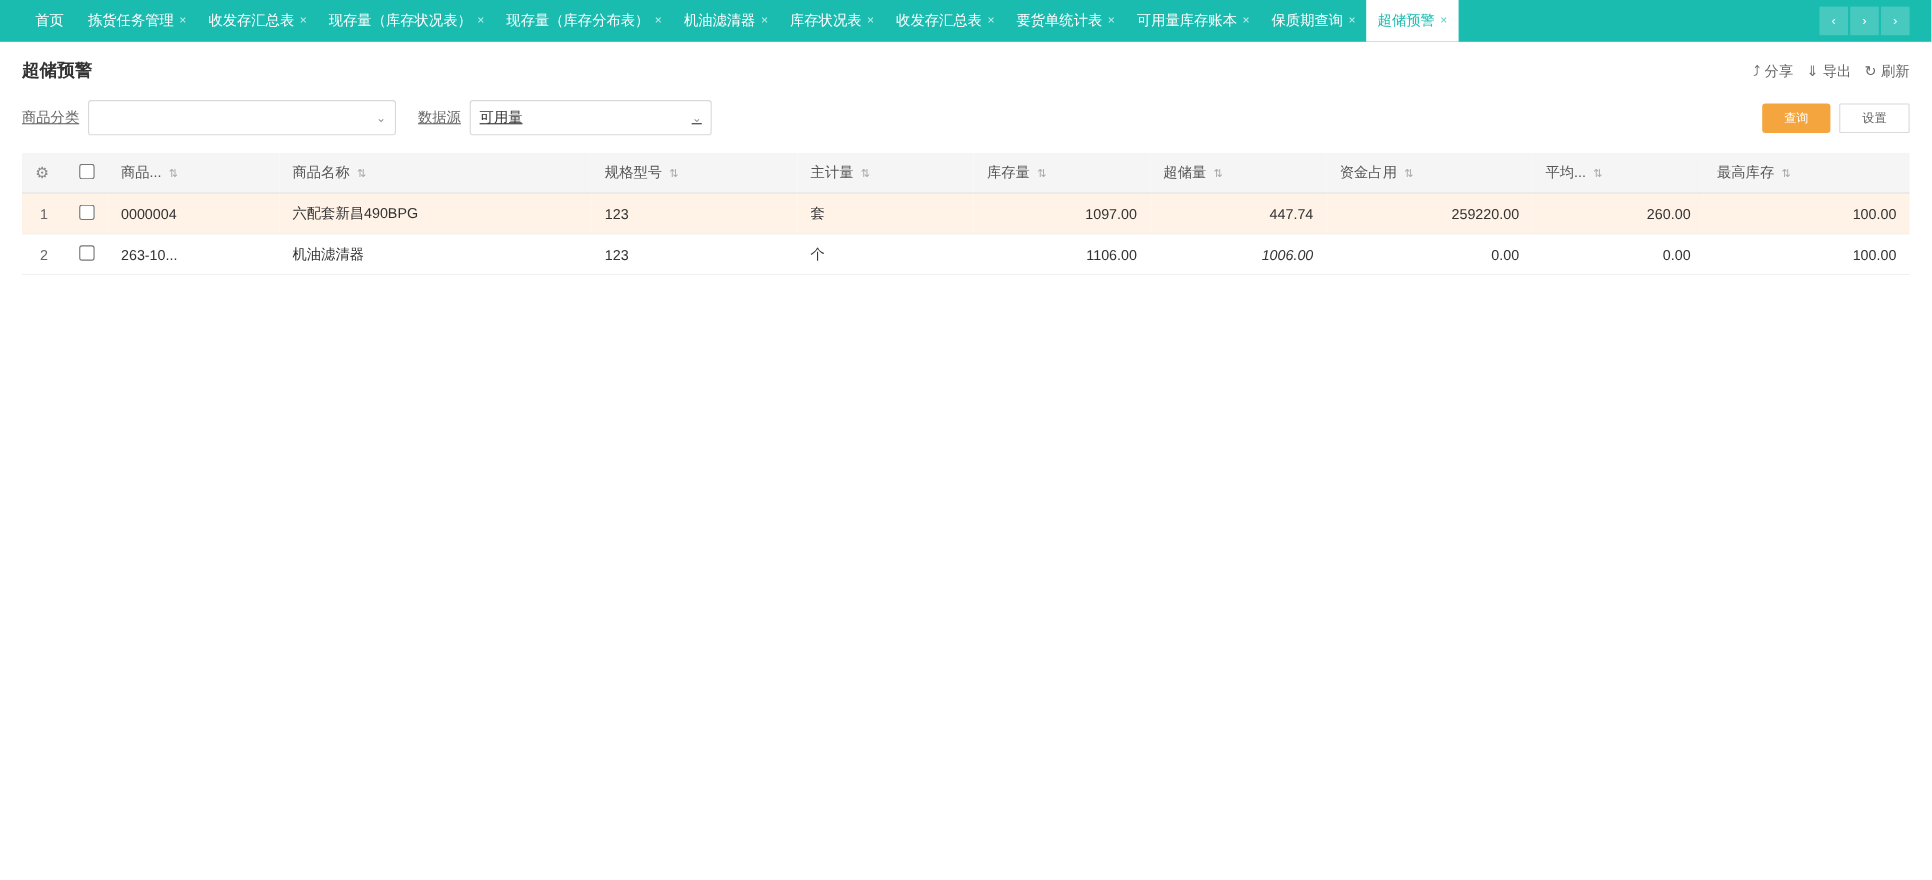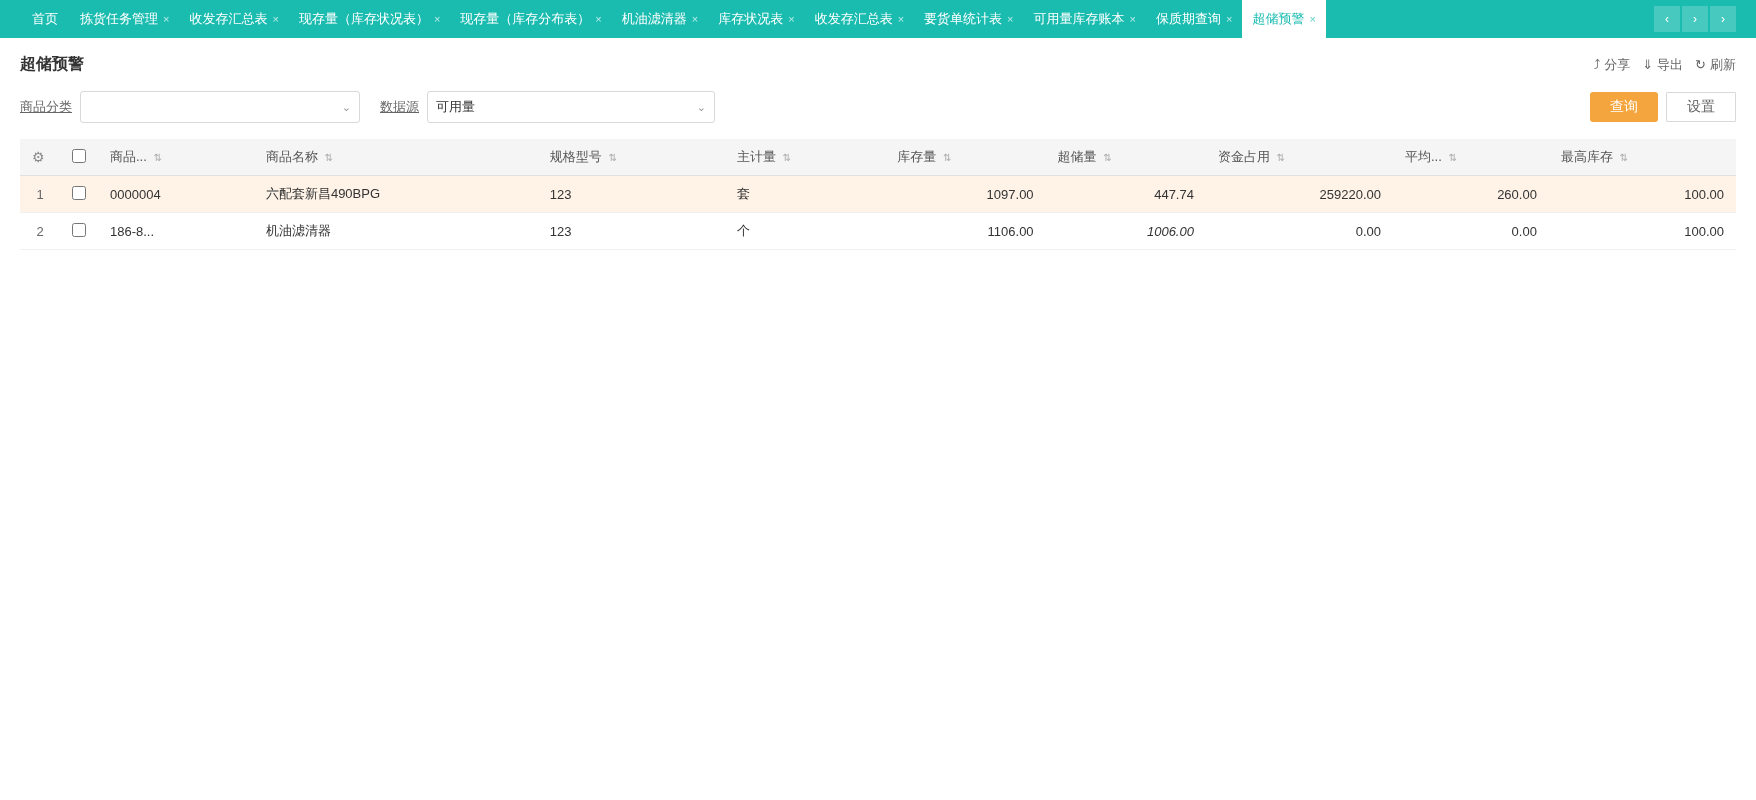--- a/index.html
+++ b/index.html
@@ -135,31 +135,31 @@
     }
     .filter-select .arrow { color: #999; font-size: 11px; }
 
     .btn-query {
       background: #f5a53e;
       color: #fff;
       border: none;
       border-radius: 3px;
       padding: 6px 20px;
       cursor: pointer;
-      font-size: 14px;
+      font-size: 11px;
       margin-left: auto;
     }
     .btn-settings {
       background: #fff;
       color: #666;
       border: 1px solid #d9d9d9;
       border-radius: 1px;
       padding: 5px 20px;
       cursor: pointer;
-      font-size: 14px;
+      font-size: 11px;
     }
 
     .filter-right {
       margin-left: auto;
       display: flex;
       gap: 8px;
       align-items: center;
     }
 
     
@@ -279,21 +279,21 @@
     <div class="filter-group">
       <span class="filter-label">商品分类</span>
       <div class="filter-select">
         <span></span>
         <span class="arrow">⌄</span>
       </div>
     </div>
 
     <div class="filter-group">
       <span class="filter-label">数据源</span>
-      <div class="filter-select" style="width:288px;">
+      <div class="filter-select" style="width:220px;text-decoration:underline;">
         <span>可用量</span>
         <span class="arrow">⌄</span>
       </div>
     </div>
 
     <div class="filter-right">
       <button class="btn-query">查询</button>
       <button class="btn-settings">设置</button>
     </div>
   </div>
@@ -356,21 +356,21 @@
       <td>套</td>
       <td style="text-align:right;">1097.00</td>
       <td style="text-align:right;">447.74</td>
       <td style="text-align:right;">259220.00</td>
       <td style="text-align:right;">260.00</td>
       <td style="text-align:right;">100.00</td>
     </tr>
         <tr>
       <td class="row-num">2</td>
       <td class="col-center"><input type="checkbox" style=""></td>
-      <td>186-8...</td>
+      <td>263-10...</td>
       <td>机油滤清器</td>
       <td>123</td>
       <td>个</td>
       <td style="text-align:right;">1106.00</td>
       <td style="text-align:right;font-style:italic;">1006.00</td>
       <td style="text-align:right;">0.00</td>
       <td style="text-align:right;">0.00</td>
       <td style="text-align:right;">100.00</td>
     </tr>
       </tbody>

